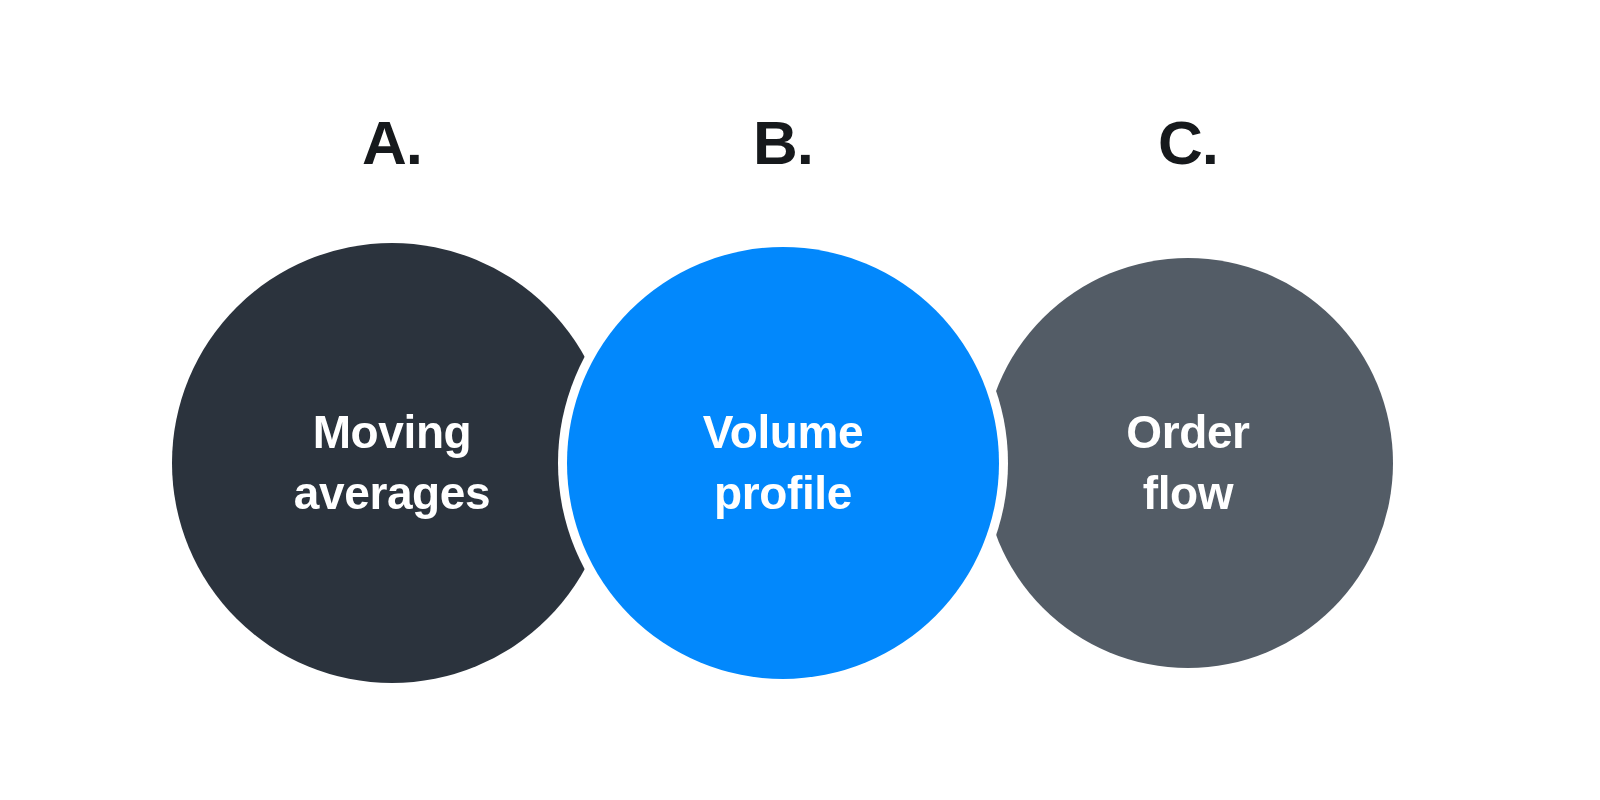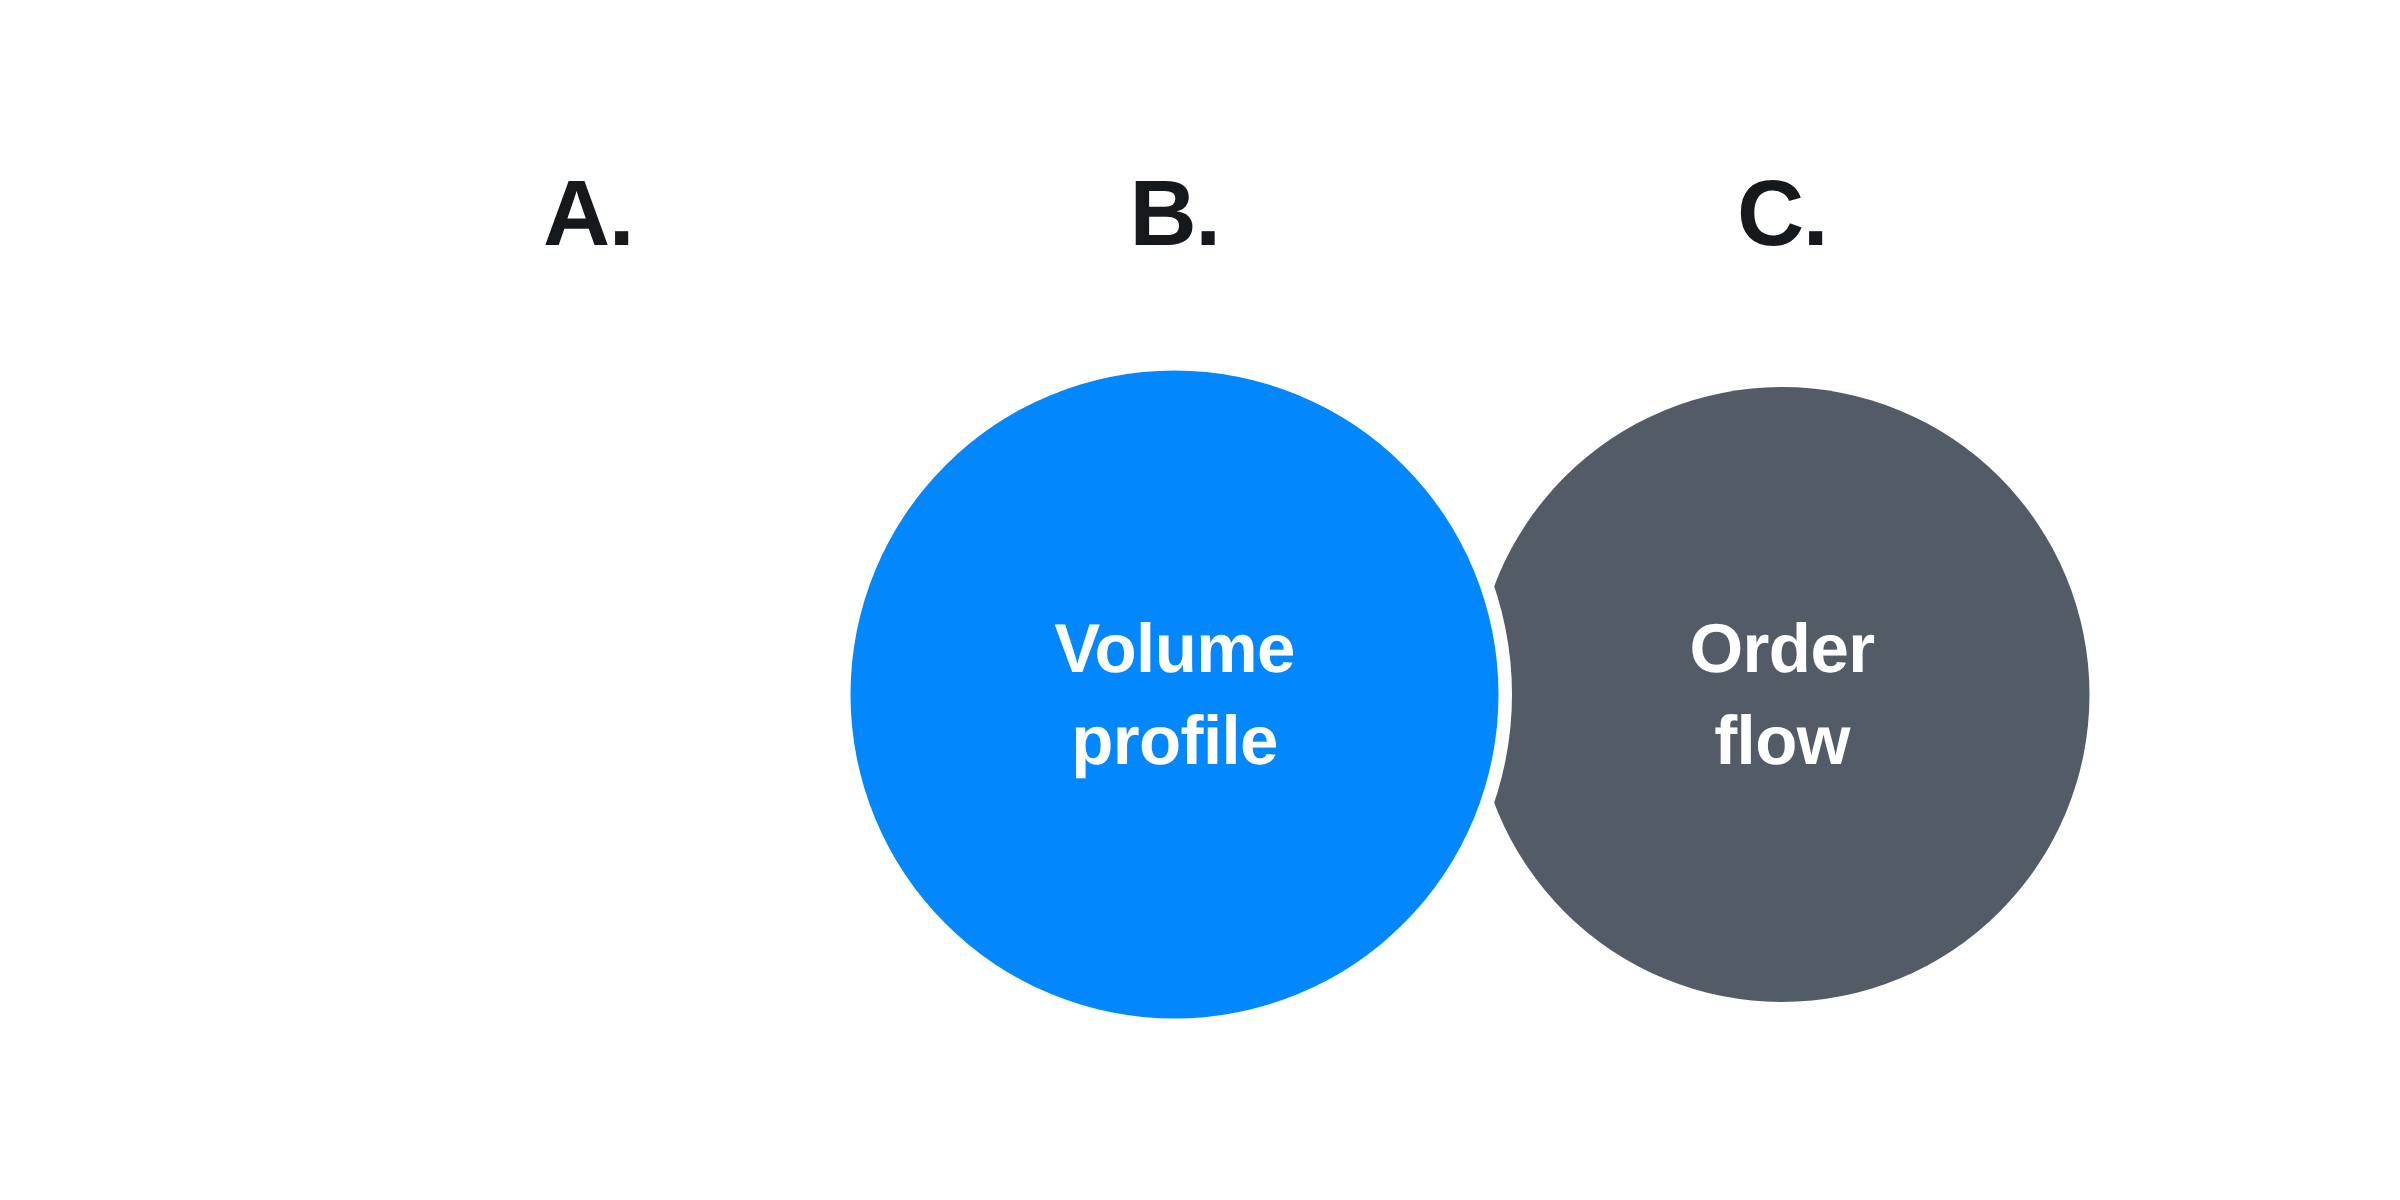--- a/index.html
+++ b/index.html
@@ -93,20 +93,24 @@
 </style>
 </head>
 <body>
 
 <div id="stage">
 
   <div class="caption a">A.</div>
   <div class="caption b">B.</div>
   <div class="caption c">C.</div>
 
+  <div class="circle a">
+    <div class="circle-label">Moving
+averages</div>
+  </div>
 
   <div class="circle b">
     <div class="circle-label">Volume
 profile</div>
   </div>
 
   <div class="circle c">
     <div class="circle-label">Order
 flow</div>
   </div>

